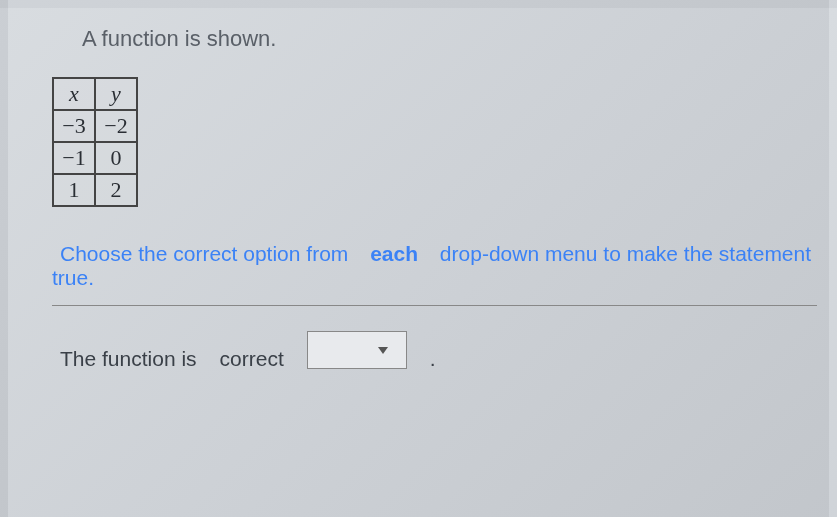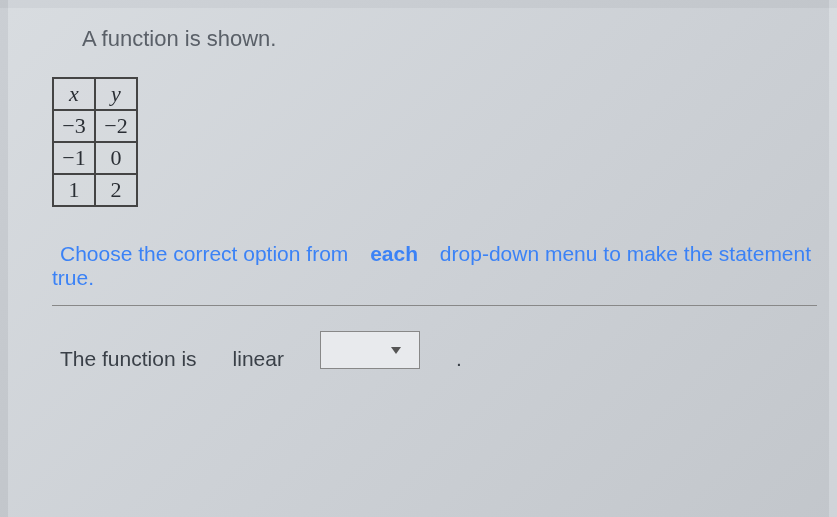--- a/index.html
+++ b/index.html
@@ -56,21 +56,21 @@
       font-weight: bold;
     }
     .divider {
       border: none;
       border-top: 1px solid #888;
       margin-bottom: 25px;
     }
     .statement-row {
       display: flex;
       align-items: flex-start;
-      gap: 20px;
+      gap: 7px;
       font-size: 21px;
       color: #3a4048;
     }
     .label-text {
       padding-top: 8px;
     }
     .dropdown-open {
       position: relative;
       width: 130px;
     }
@@ -161,21 +161,21 @@
   <div class="instruction">
     <span>Choose the correct option from </span><strong>each</strong><span> drop-down menu to make the statement true.</span>
   </div>
 
   <hr class="divider">
 
   <div class="statement-row">
     <span class="label-text">The function is</span>
 
 
-    <span class="because-label">linear</span>
+    <span class="because-label">correct</span>
 
     <div class="dropdown-closed">
       <span class="caret-down"></span>
     </div>
 
     <span class="label-text">.</span>
   </div>
 </div>
 
 </body></html>

